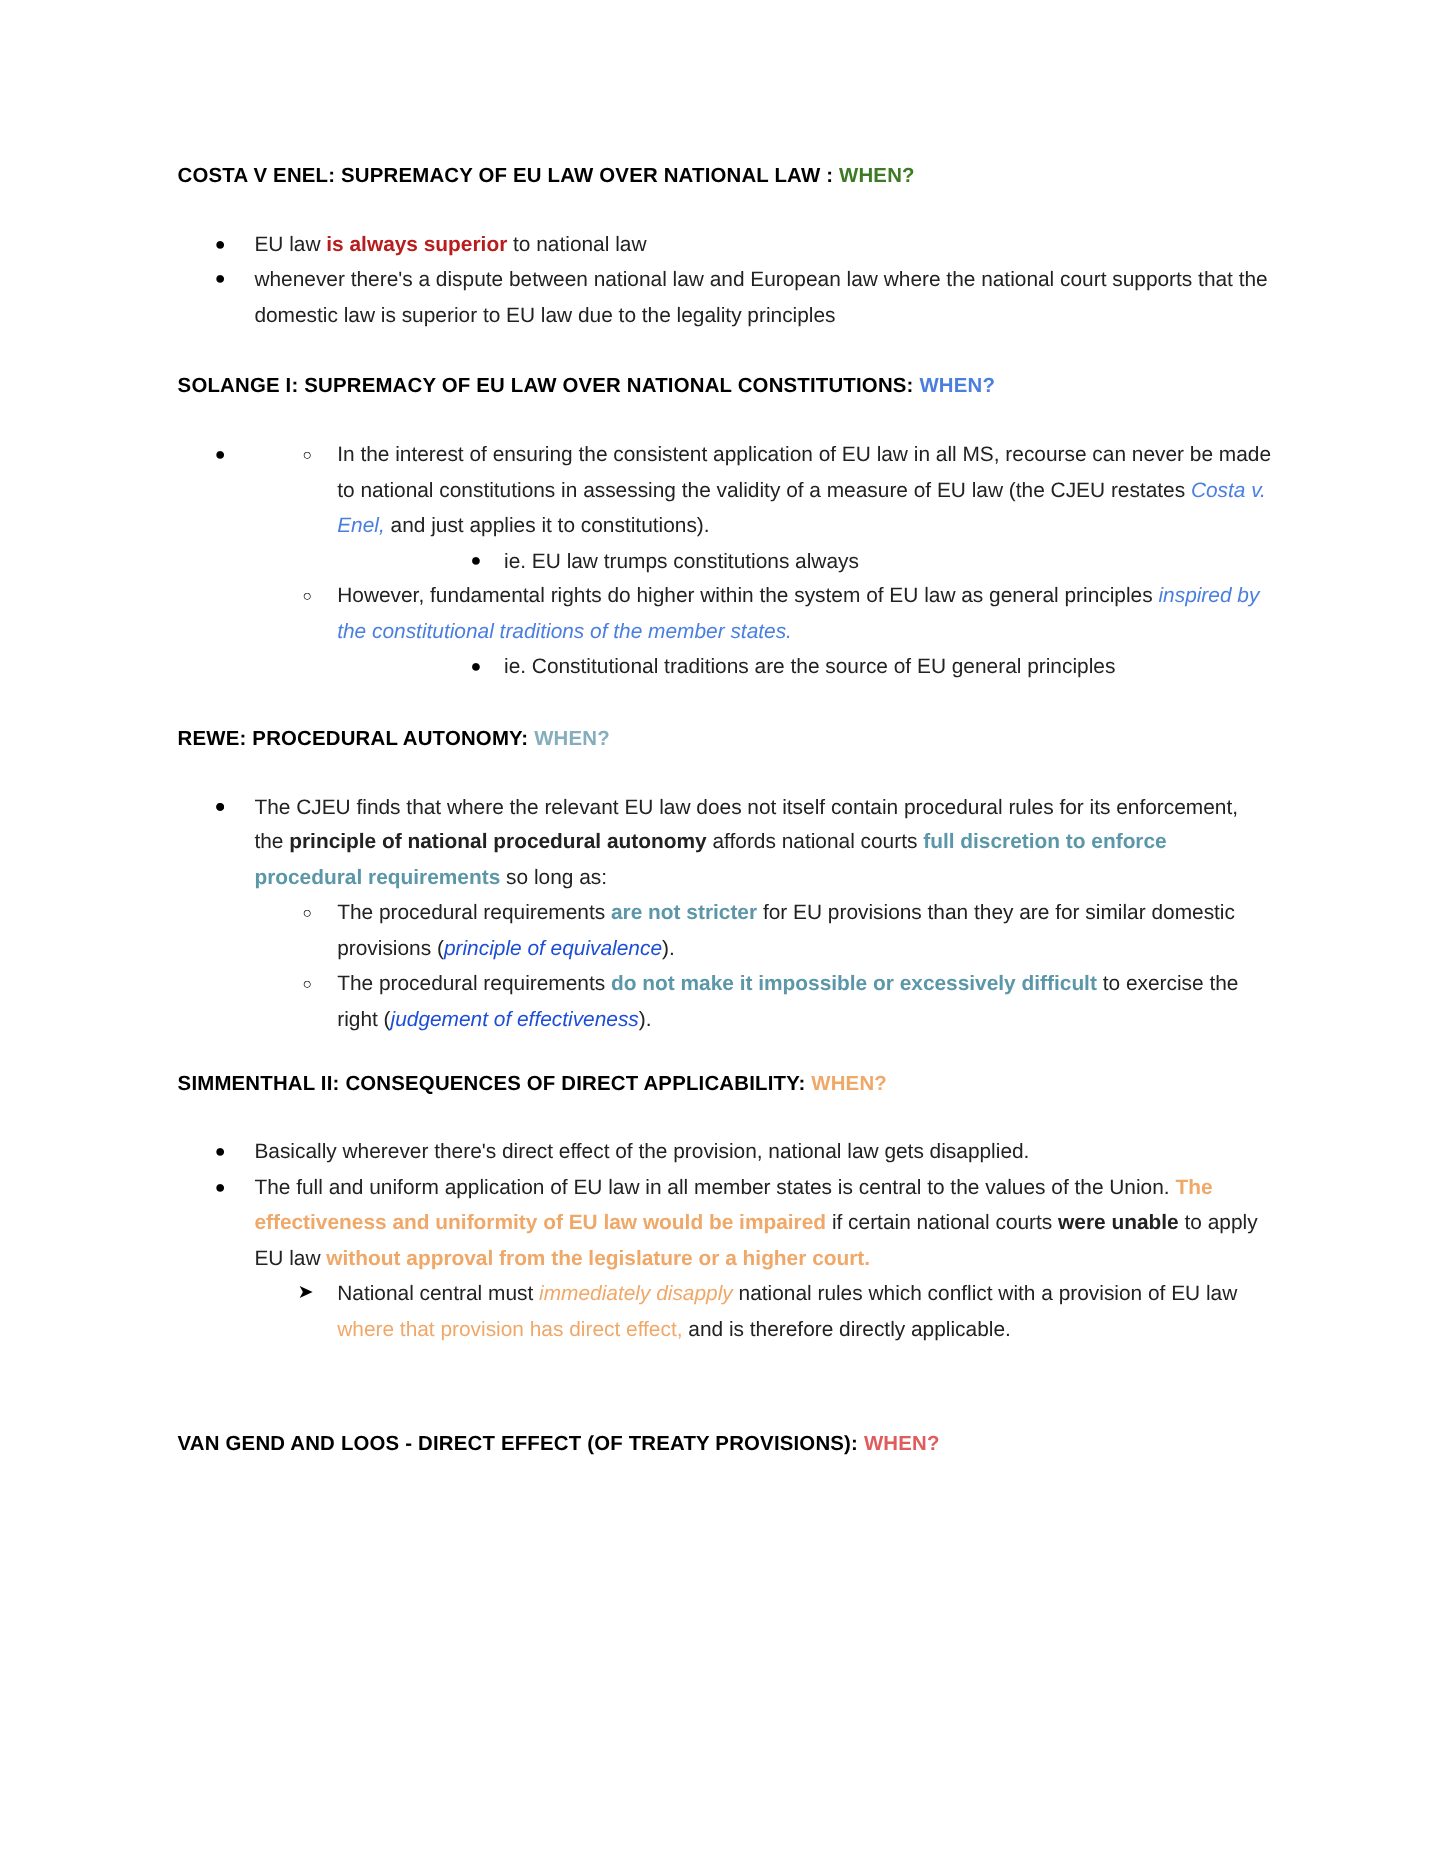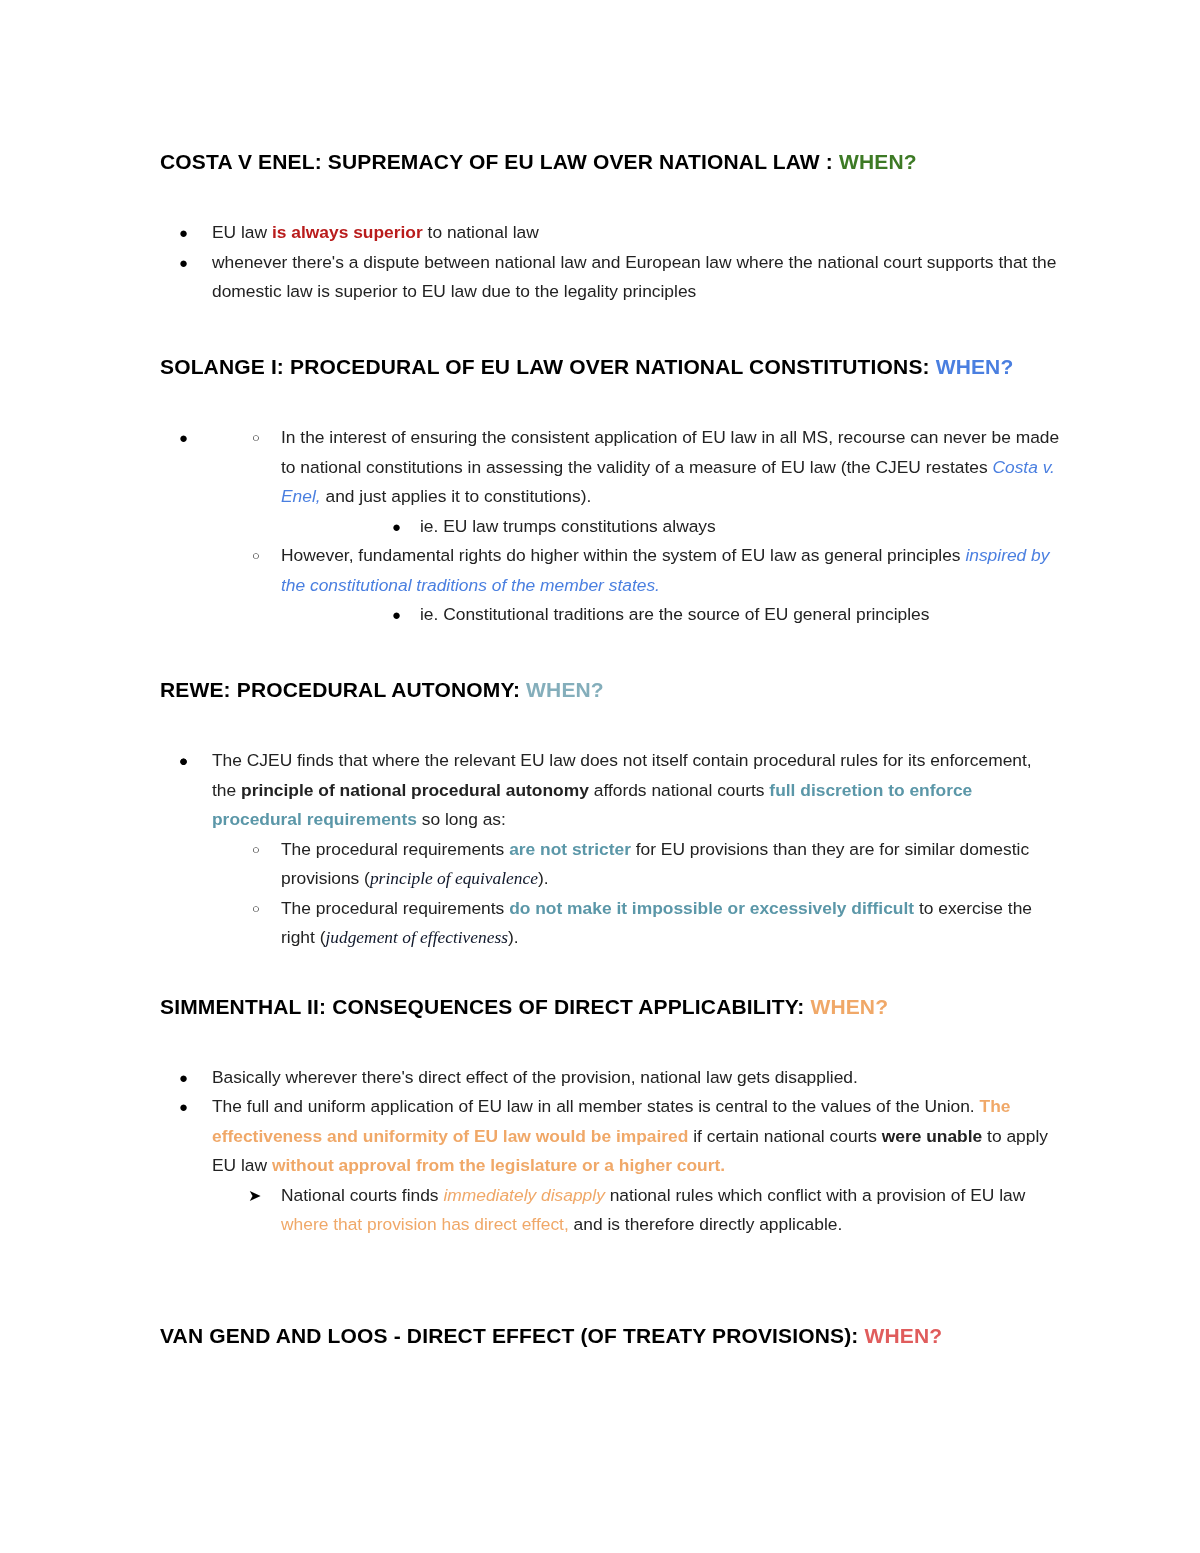--- a/index.html
+++ b/index.html
@@ -18,25 +18,25 @@
     position: relative;
     width: 1200px;
     height: 1553px;
     box-sizing: border-box;
     padding: 132px 140px 0 144px;
     background: #ffffff;
   }
 
   
   h2.section-heading {
-    font-size: 21px;
+    font-size: 17px;
     font-weight: bold;
     letter-spacing: 0.15px;
     line-height: 1.35;
-    margin: 16px;
+    margin: 4px;
     color: #000000;
   }
   .section {
     margin-bottom: 0;
   }
   .heading-when {
     font-weight: bold;
   }
   .when-green  { color: #3d7a25; }
   .when-blue   { color: #4a7fe0; }
@@ -101,21 +101,21 @@
   }
 
   .bullet { color: #000000; user-select: none; }
 
   
   .b { font-weight: bold; }
   .i { font-style: italic; }
   .c-green  { color: #b91c1c; }
   .c-blue   { color: #4a7fe0; }
   .c-teal-b { color: #5b97a8; }
-  .c-teal-l { color: #0f172a; font-family: Liberation Serif, serif; }
+  .c-teal-l { color: #1d4ed8; }
   .c-orange { color: #f0a868; }
 
   .spacer-sm { height: 24px; }
   .spacer-md { height: 30px; }
   .spacer-xl { height: 66px; }
 </style>
 </head>
 <body>
 
 <div class="page">
@@ -131,21 +131,21 @@
       </li>
       <li class="item">
         <span class="bullet">●</span><span>whenever there's a dispute between national law and European law where the national court supports that the domestic law is superior to EU law due to the legality principles</span>
       </li>
     </ul>
   </div>
 
   <div class="spacer-md"></div>
 
   <div class="section">
-    <h2 class="section-heading"><span>SOLANGE I: PROCEDURAL OF EU LAW OVER NATIONAL CONSTITUTIONS: </span><span class="heading-when when-blue">WHEN?</span></h2>
+    <h2 class="section-heading"><span>SOLANGE I: SUPREMACY OF EU LAW OVER NATIONAL CONSTITUTIONS: </span><span class="heading-when when-blue">WHEN?</span></h2>
 
     <div class="gap-after-heading"></div>
 
     <ul class="lvl1">
       <li class="item">
         <span class="bullet">●</span>
       </li>
     </ul>
 
     <ul class="lvl2">
@@ -210,21 +210,21 @@
       <li class="item">
         <span class="bullet">●</span><span>Basically wherever there's direct effect of the provision, national law gets disapplied.</span>
       </li>
       <li class="item">
         <span class="bullet">●</span><span>The full and uniform application of EU law in all member states is central to the values of the Union. </span><span class="b c-orange">The effectiveness and uniformity of EU law would be impaired</span><span> if certain national courts </span><span class="b">were unable</span><span> to apply EU law </span><span class="b c-orange">without approval from the legislature or a higher court.</span>
       </li>
     </ul>
 
     <ul class="lvl2">
       <li class="item arrow">
-        <span class="bullet">➤</span><span>National courts finds </span><span class="i c-orange">immediately disapply</span><span> national rules which conflict with a provision of EU law </span><span class="c-orange">where that provision has direct effect,</span><span> and is therefore directly applicable.</span>
+        <span class="bullet">➤</span><span>National central must </span><span class="i c-orange">immediately disapply</span><span> national rules which conflict with a provision of EU law </span><span class="c-orange">where that provision has direct effect,</span><span> and is therefore directly applicable.</span>
       </li>
     </ul>
   </div>
 
   <div class="spacer-xl"></div>
 
   <div class="section">
     <h2 class="section-heading"><span>VAN GEND AND LOOS - DIRECT EFFECT (OF TREATY PROVISIONS): </span><span class="heading-when when-red">WHEN?</span></h2>
   </div>
 

